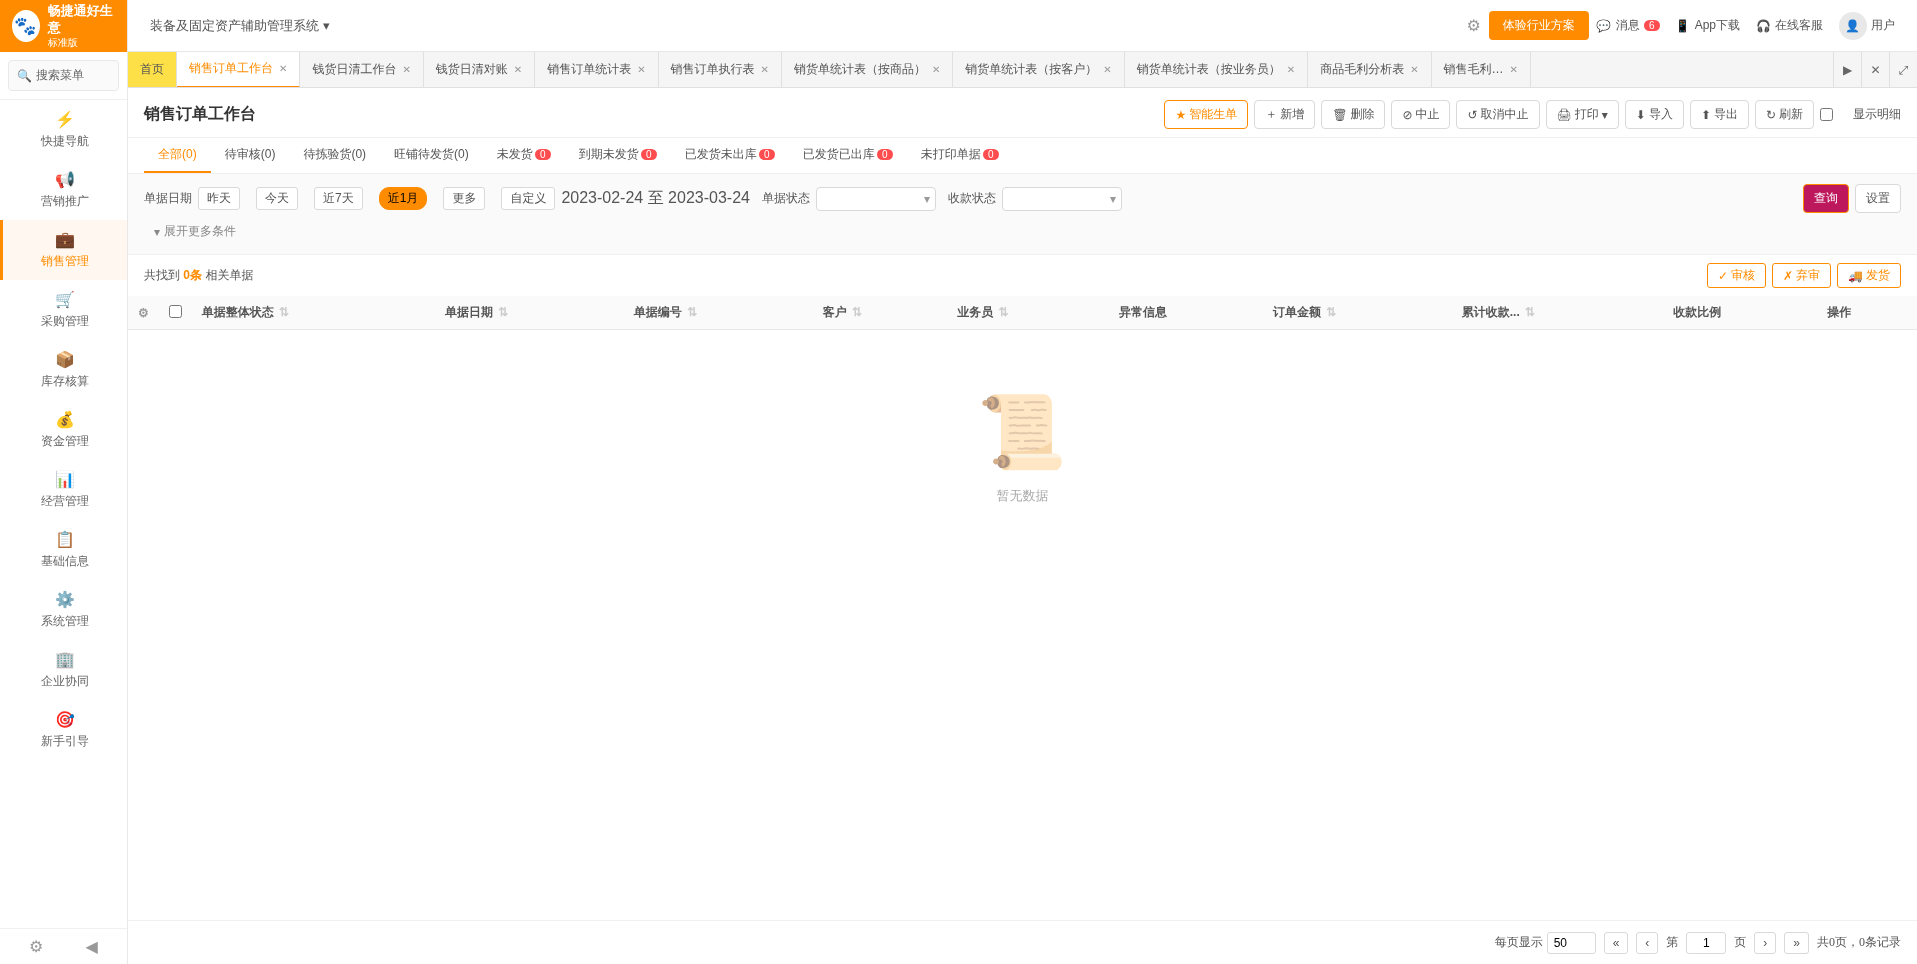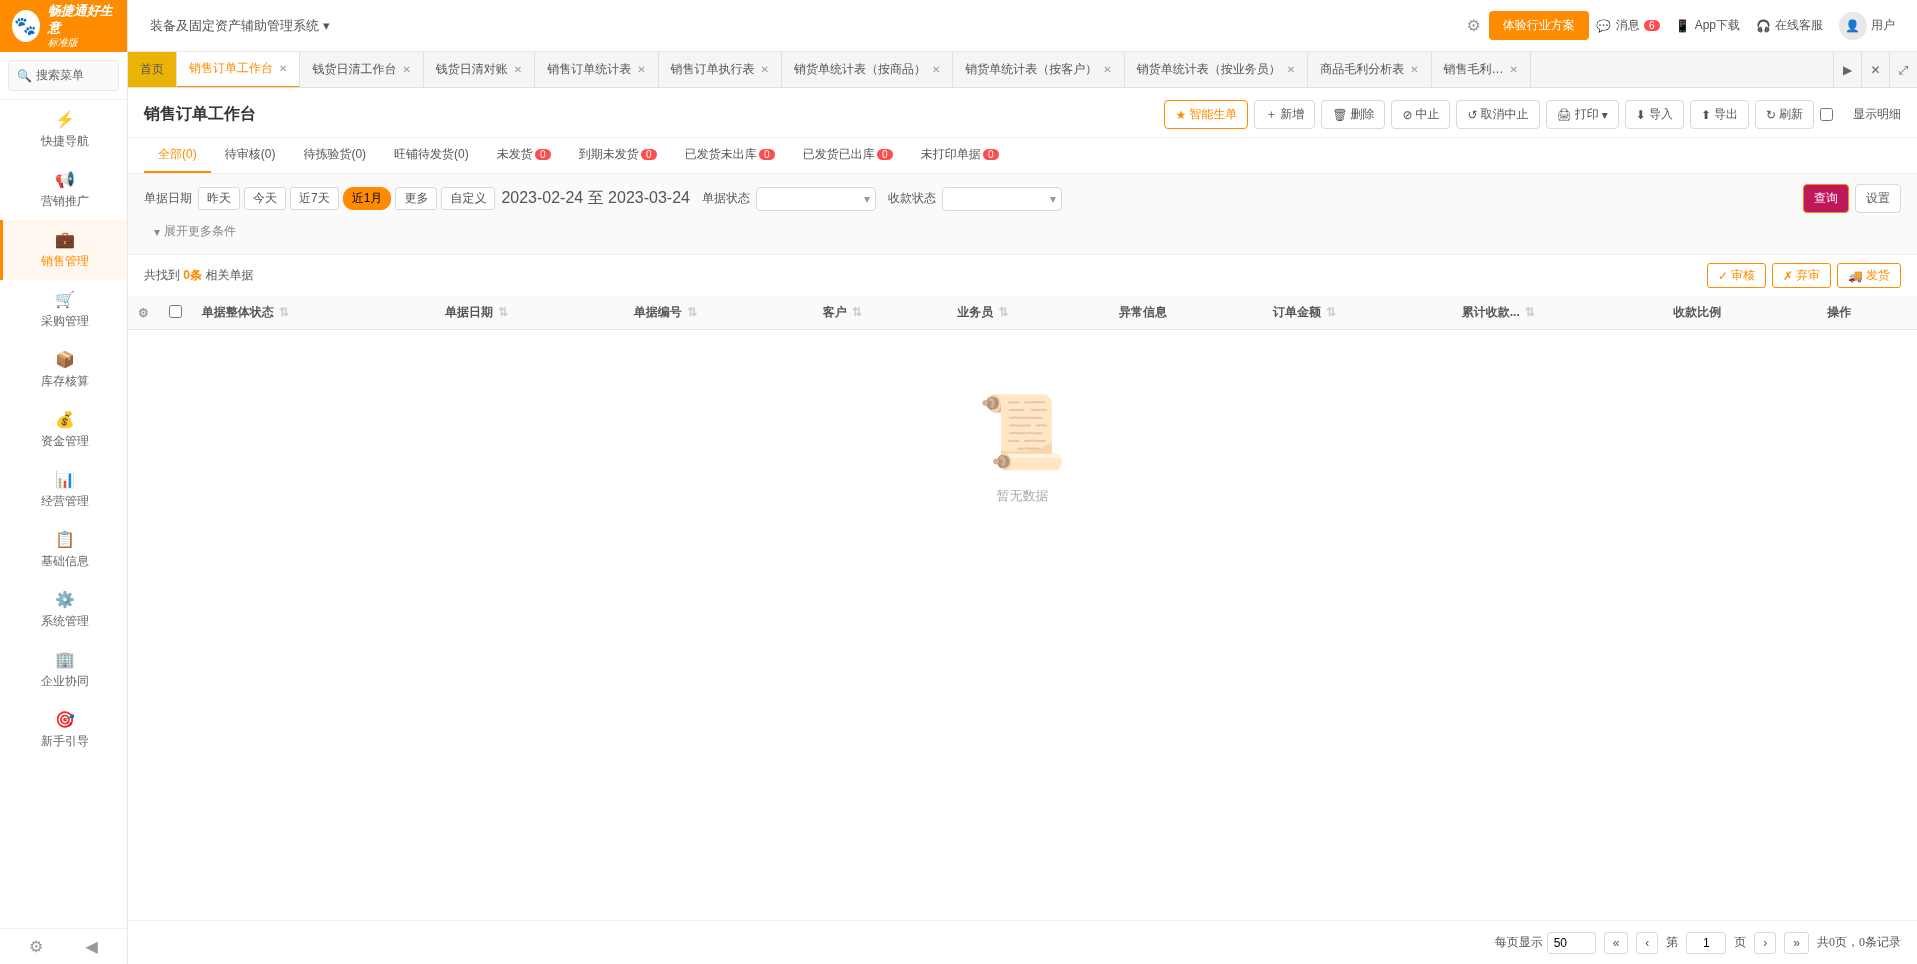--- a/index.html
+++ b/index.html
@@ -2,21 +2,21 @@
 <html><head>
   <meta charset="utf-8">
   <style>
     * { box-sizing: border-box; margin: 0; padding: 0; }
     body { font-family: 'Microsoft YaHei', Arial, sans-serif; font-size: 12px; background: #f5f5f5; display: flex; height: 964px; overflow: hidden; }
 
     
     .sidebar { width: 128px; background: #fff; display: flex; flex-direction: column; border-right: 1px solid #e8e8e8; flex-shrink: 0; }
     .sidebar-logo { height: 52px; background: #ff8c00; display: flex; align-items: center; padding: 8px 12px; gap: 8px; }
     .sidebar-logo-icon { width: 32px; height: 32px; background: #fff; border-radius: 50%; display: flex; align-items: center; justify-content: center; font-size: 18px; color: #ff8c00; }
-    .sidebar-logo-text { color: #fff; font-size: 13px; font-weight: bold; line-height: 1.3; font-style: italic; }
+    .sidebar-logo-text { color: #fff; font-size: 13px; font-weight: bold; line-height: 1.3; }
     .sidebar-logo-sub { font-size: 10px; font-weight: normal; }
     .sidebar-search { padding: 8px; border-bottom: 1px solid #f0f0f0; }
     .sidebar-search-btn { width: 100%; padding: 6px 8px; border: 1px solid #e8e8e8; border-radius: 4px; background: #fafafa; cursor: pointer; display: flex; align-items: center; gap: 4px; color: #666; font-size: 12px; }
     .sidebar-nav { flex: 1; overflow-y: auto; }
     .sidebar-nav-item { display: flex; flex-direction: column; align-items: center; padding: 10px 8px; cursor: pointer; border-left: 3px solid transparent; gap: 4px; color: #666; font-size: 12px; }
     .sidebar-nav-item.active { background: #fff7f0; color: #ff8c00; border-left-color: #ff8c00; }
     .sidebar-nav-icon { font-size: 16px; }
     .sidebar-bottom { display: flex; align-items: center; justify-content: space-around; padding: 8px; border-top: 1px solid #f0f0f0; }
     .sidebar-bottom-btn { cursor: pointer; color: #999; font-size: 16px; }
 
@@ -30,21 +30,21 @@
     .topbar-action-btn { background: #ff8c00; color: #fff; border: none; border-radius: 4px; padding: 6px 14px; font-size: 12px; cursor: pointer; }
     .topbar-right { display: flex; align-items: center; gap: 16px; margin-left: auto; }
     .topbar-right-item { display: flex; align-items: center; gap: 4px; color: #555; cursor: pointer; font-size: 12px; }
     .badge { background: #ff4d4f; color: #fff; border-radius: 10px; padding: 0 5px; font-size: 10px; min-width: 16px; text-align: center; }
     .user-avatar { width: 28px; height: 28px; background: #e8e8e8; border-radius: 50%; display: flex; align-items: center; justify-content: center; color: #666; }
 
     
     .tabbar { height: 36px; background: #f5f5f5; border-bottom: 1px solid #e0e0e0; display: flex; align-items: center; overflow: hidden; flex-shrink: 0; }
     .tab { display: flex; align-items: center; gap: 4px; padding: 0 12px; height: 36px; cursor: pointer; border-right: 1px solid #e0e0e0; color: #555; font-size: 12px; white-space: nowrap; flex-shrink: 0; }
     .tab.active { background: #fff; color: #ff8c00; border-bottom: 2px solid #ff8c00; }
-    .tab.home { background: #eab308; color: #555; }
+    .tab.home { background: #fde047; color: #555; }
     .tab-close { color: #999; font-size: 10px; cursor: pointer; margin-left: 2px; }
     .tab-nav-btns { display: flex; align-items: center; margin-left: auto; }
     .tab-nav-btn { width: 28px; height: 36px; display: flex; align-items: center; justify-content: center; cursor: pointer; color: #666; border-left: 1px solid #e0e0e0; }
 
     
     .content { flex: 1; background: #fff; overflow: hidden; display: flex; flex-direction: column; }
 
     
     .page-header { padding: 12px 16px 8px; display: flex; align-items: center; border-bottom: 1px solid #f0f0f0; flex-shrink: 0; }
     .page-title { font-size: 16px; font-weight: bold; color: #333; flex: 1; }
@@ -57,21 +57,21 @@
     .filter-tabs { display: flex; align-items: center; padding: 0 16px; border-bottom: 1px solid #f0f0f0; flex-shrink: 0; }
     .filter-tab { padding: 8px 14px; cursor: pointer; color: #555; font-size: 12px; border-bottom: 2px solid transparent; white-space: nowrap; }
     .filter-tab.active { color: #ff8c00; border-bottom-color: #ff8c00; }
     .filter-tab-badge { display: inline-block; background: #ff4d4f; color: #fff; border-radius: 10px; padding: 0 5px; font-size: 10px; min-width: 16px; text-align: center; margin-left: 2px; }
 
     
     .filter-bar { padding: 10px 16px; background: #fafafa; border-bottom: 1px solid #f0f0f0; flex-shrink: 0; }
     .filter-row { display: flex; align-items: center; gap: 12px; flex-wrap: wrap; }
     .filter-item { display: flex; align-items: center; gap: 6px; }
     .filter-label { color: #555; font-size: 12px; white-space: nowrap; }
-    .filter-date-options { display: flex; gap: 4px; align-items: center; border-radius: 10px; }
+    .filter-date-options { display: flex; gap: 16px; align-items: center; border-radius: 10px; }
     .filter-date-btn { padding: 2px 8px; border: 1px solid #d9d9d9; border-radius: 3px; background: #fff; cursor: pointer; font-size: 12px; color: #555; }
     .filter-date-btn.active { background: #ff8c00; color: #000000; border-color: #ff8c00; border-radius: 10px; }
     .filter-date-range { color: #555; font-size: 16px; }
     .filter-select { border: 1px solid #d9d9d9; border-radius: 4px; padding: 4px 24px 4px 8px; font-size: 12px; background: #fff; min-width: 120px; appearance: none; color: #555; position: relative; }
     .filter-select-wrapper { position: relative; display: inline-block; }
     .filter-select-wrapper::after { content: '▾'; position: absolute; right: 6px; top: 50%; transform: translateY(-50%); color: #999; pointer-events: none; }
     .filter-expand { display: flex; align-items: center; gap: 4px; color: #888; cursor: pointer; font-size: 12px; padding: 4px 10px; }
 
     
     .result-bar { padding: 8px 16px; display: flex; align-items: center; justify-content: space-between; flex-shrink: 0; }

